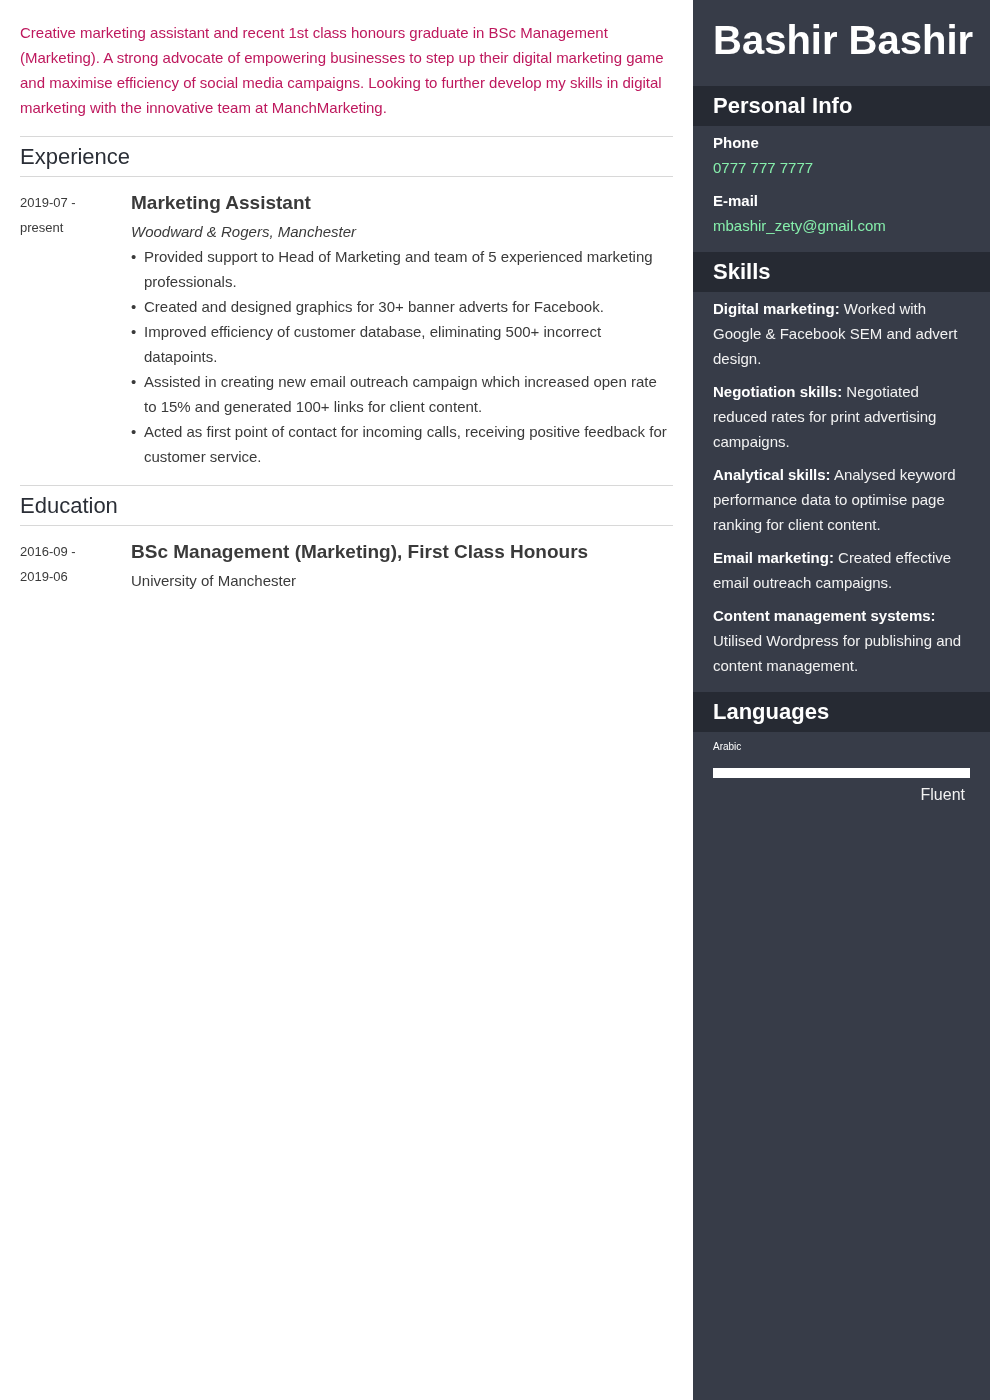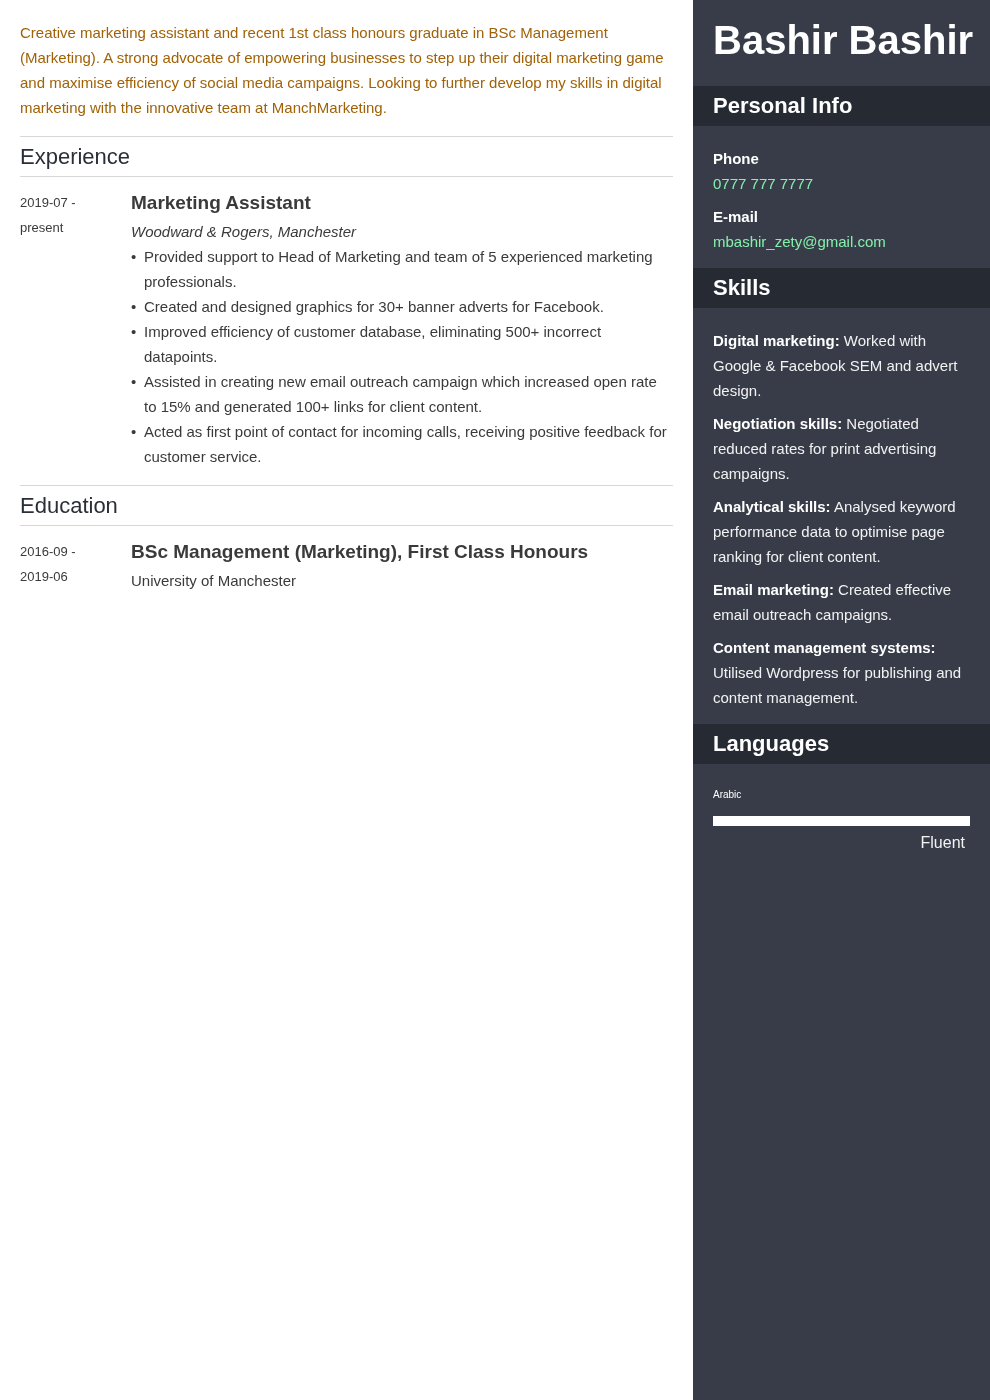--- a/index.html
+++ b/index.html
@@ -13,21 +13,21 @@
   .main {
     position: absolute;
     left: 0; top: 0;
     width: 693px; height: 1400px;
     padding: 20px 20px 0 20px;
     background: #ffffff;
   }
   .summary {
     font-size: 15px;
     line-height: 25px;
-    color: #a16207;
+    color: #be185d;
     width: 653px;
   }
   .section-title {
     margin-top: 16px;
     border-top: 1px solid #d8d8d8;
     border-bottom: 1px solid #d8d8d8;
     font-size: 22px;
     font-weight: normal;
     color: #2a2e36;
     height: 41px;
@@ -87,21 +87,21 @@
     white-space: nowrap;
   }
   .side-head {
     background: #262a33;
     height: 40px;
     line-height: 40px;
     padding-left: 20px;
     font-size: 22px;
     font-weight: bold;
   }
-  .side-body { padding: 20px 20px 12px 20px; }
+  .side-body { padding: 4px 20px 12px 20px; }
   .info-label {
     font-size: 15px;
     font-weight: bold;
     line-height: 25px;
   }
   .info-value {
     font-size: 15px;
     line-height: 25px;
     margin-bottom: 8px;
     color: #86efac;

